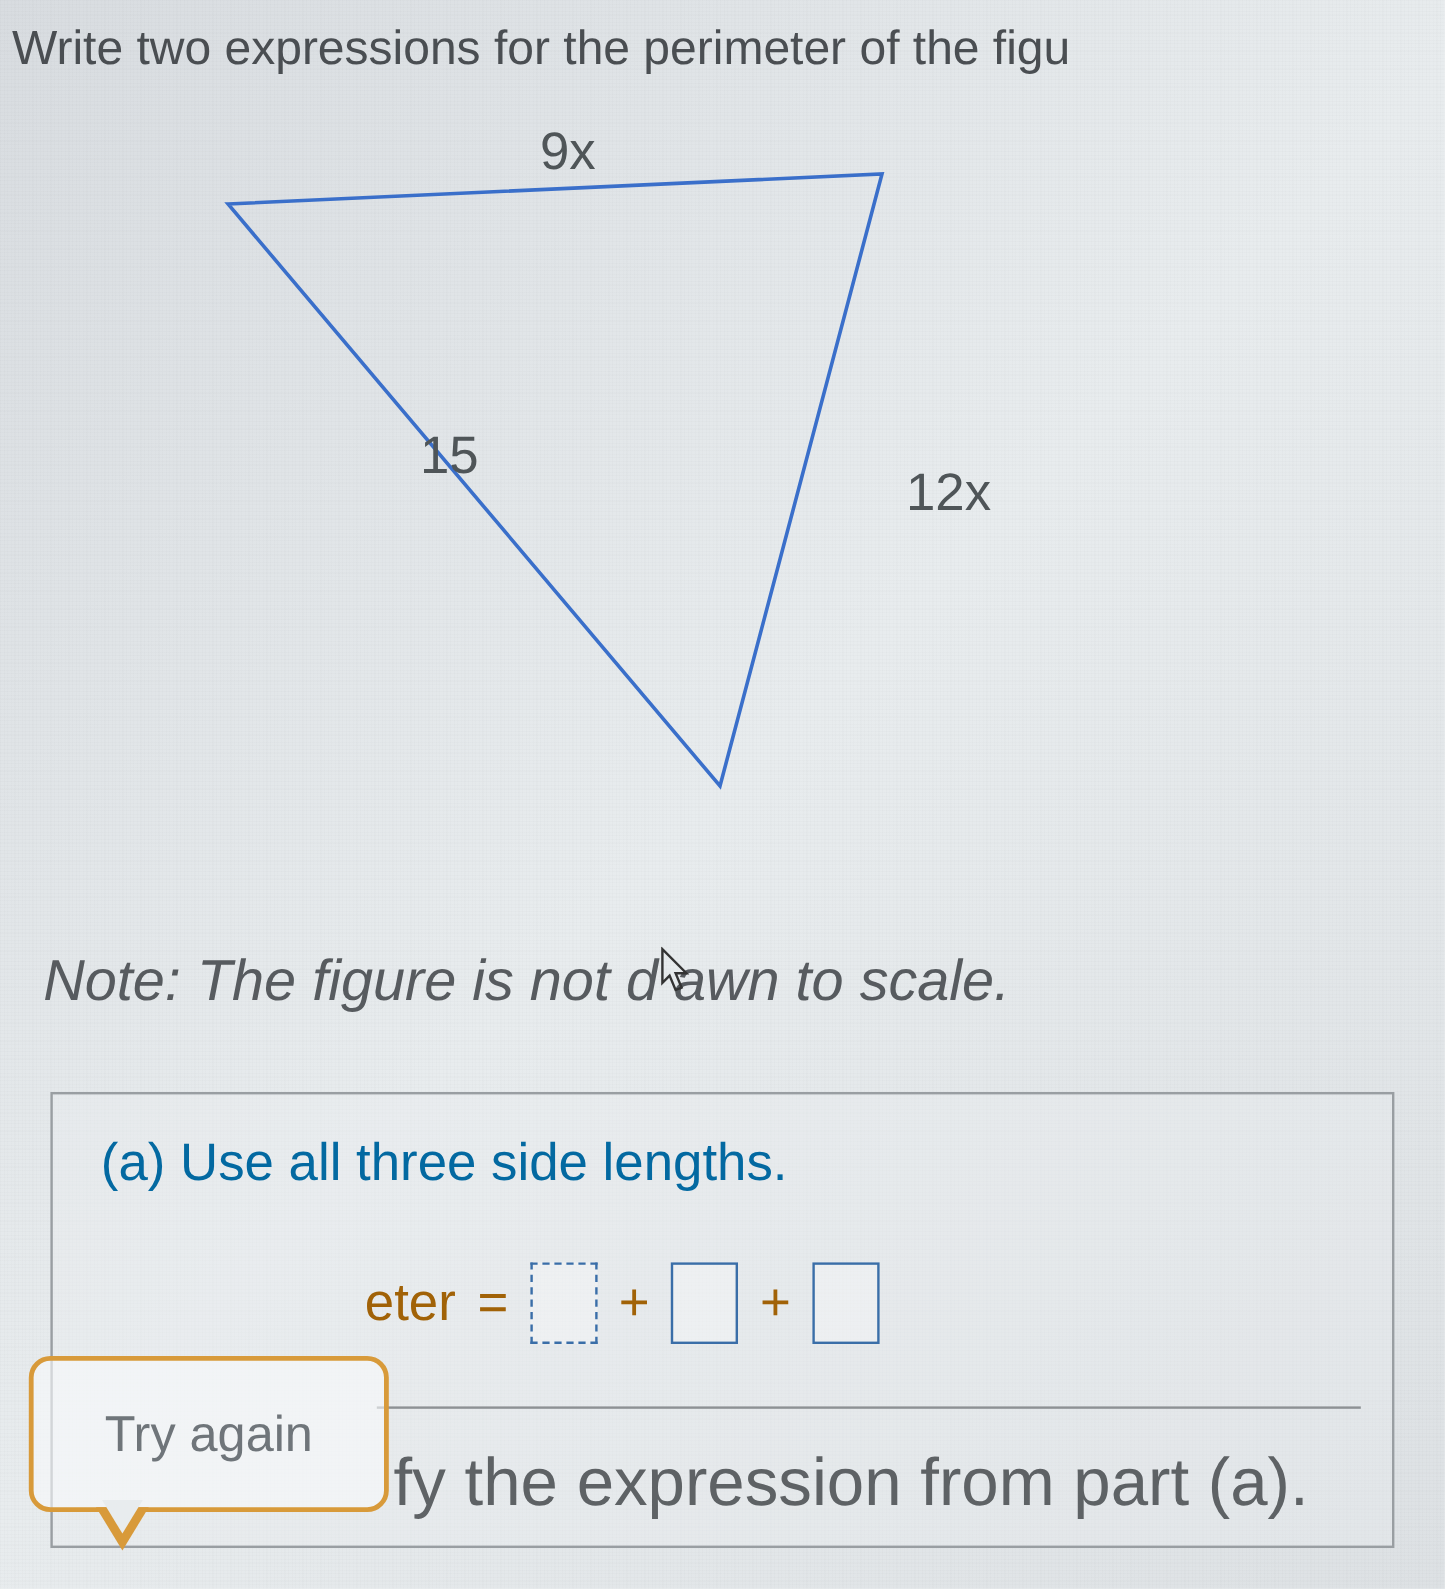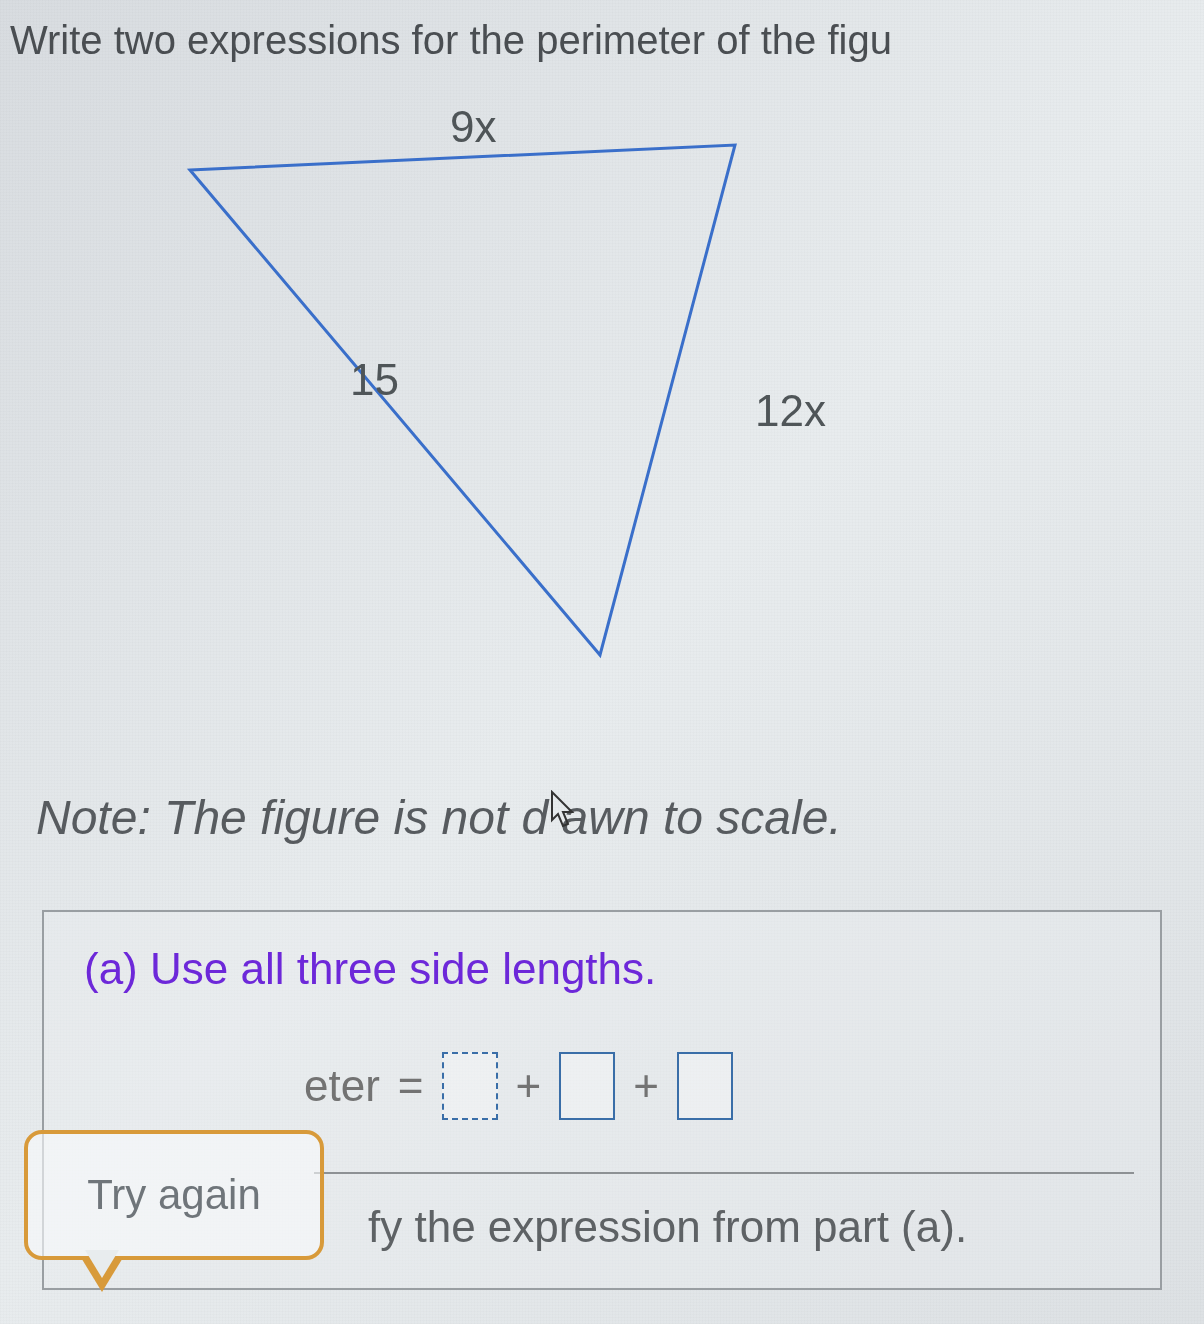--- a/index.html
+++ b/index.html
@@ -67,33 +67,33 @@
       width: 1120px;
       height: 380px;
       border: 2px solid #999ea2;
       background: rgba(235,238,240,0.35);
     }
     .part-a-text {
       position: absolute;
       top: 32px;
       left: 40px;
       font-size: 44px;
-      color: #6d28d9;
+      color: #0369a1;
     }
     .equation-row {
       position: absolute;
       top: 140px;
       left: 260px;
       display: flex;
       align-items: center;
       gap: 18px;
       font-size: 44px;
       color: #5b5f63;
     }
-    .eq-text { color: #737373; }
+    .eq-text { color: #a16207; }
     .input-box {
       width: 56px;
       height: 68px;
       border: 2px solid #3a6ea8;
       background: rgba(255,255,255,0.3);
     }
     .input-box.first {
       border: 2px dashed #3a6ea8;
     }
     .divider-line {
@@ -101,23 +101,22 @@
       top: 260px;
       left: 270px;
       width: 820px;
       height: 2px;
       background: #8d9194;
     }
     .part-b-text {
       position: absolute;
       top: 290px;
       left: 284px;
-      font-size: 44px;
+      font-size: 56px;
       color: #5e6265;
-      margin-left: 40px;
     }
     .try-again-bubble {
       position: absolute;
       top: 1130px;
       left: 24px;
       width: 300px;
       height: 130px;
       border: 4px solid #d89a3a;
       border-radius: 18px;
       background: rgba(248,250,251,0.6);

